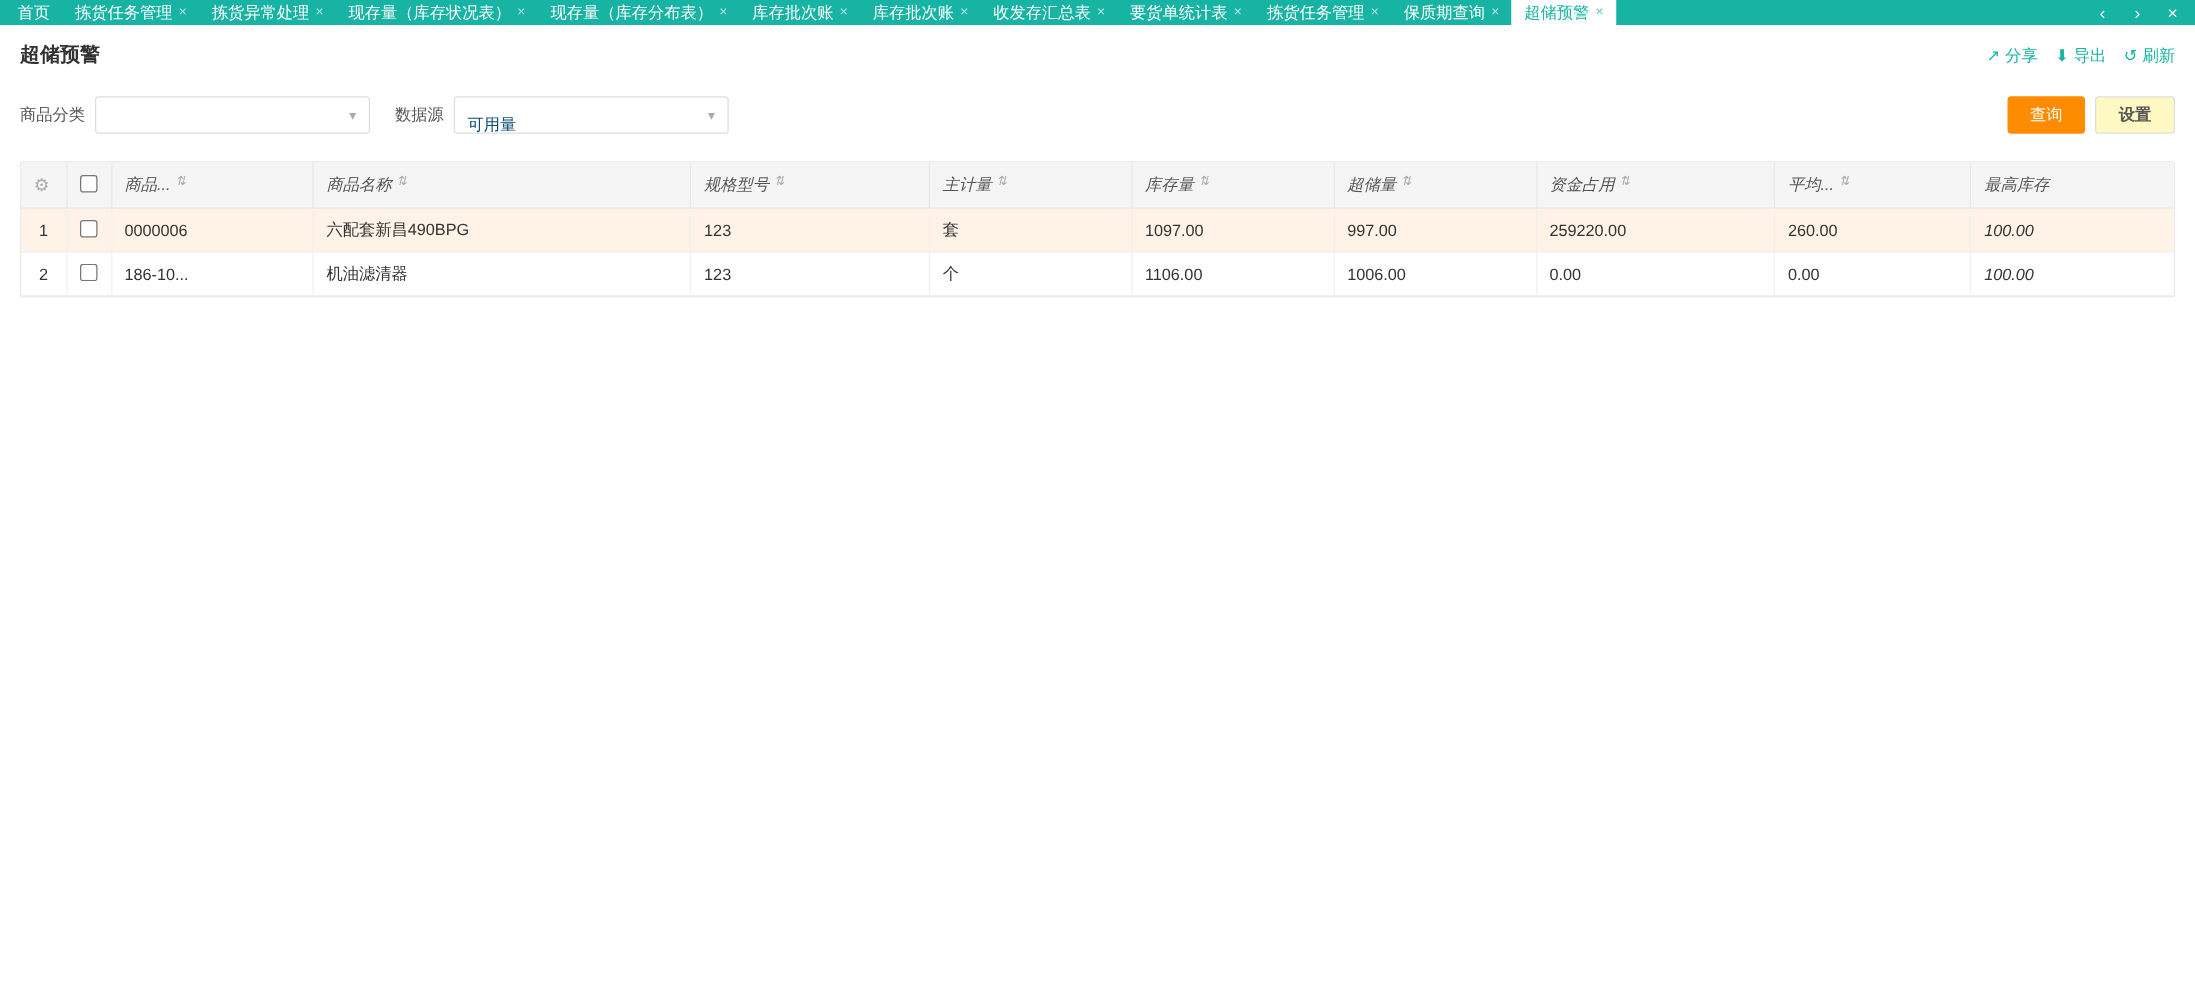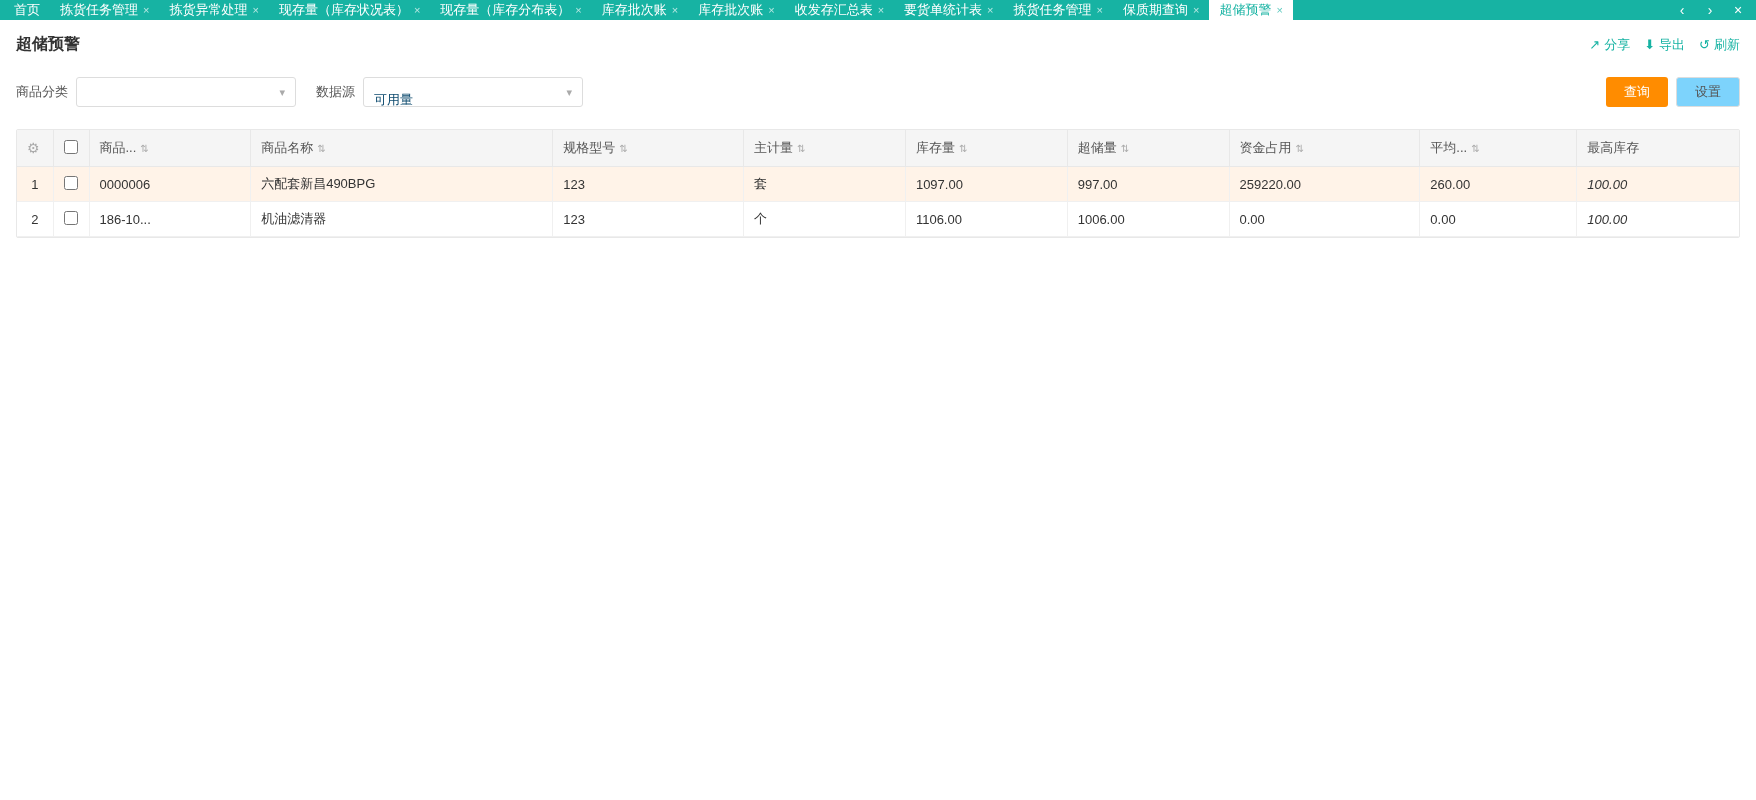--- a/index.html
+++ b/index.html
@@ -117,28 +117,29 @@
       background: #ff8c00;
       color: #fff;
       border: none;
       border-radius: 3px;
       padding: 5px 18px;
       cursor: pointer;
       font-size: 13px;
       height: 30px;
     }
     .btn-settings {
-      background: #7dd3fc;
+      background: #fef9c3;
       color: #555;
       border: 1px solid #ddd;
       border-radius: 3px;
       padding: 5px 18px;
       cursor: pointer;
       font-size: 13px;
       height: 30px;
+      font-weight: bold;
     }
 
     
     .table-container {
       border: 1px solid #e8e8e8;
       border-radius: 2px;
       overflow: auto;
     }
     table {
       width: 100%;
@@ -153,22 +154,23 @@
       padding: 9px 10px;
       text-align: left;
       color: #555;
       font-weight: normal;
       white-space: nowrap;
       border-right: 1px solid #e8e8e8;
     }
     thead th:last-child { border-right: none; }
     .th-inner {
       display: flex;
-      align-items: center;
+      align-items: flex-start;
       gap: 4px;
+      font-style: italic;
     }
     .sort-icon { color: #aaa; font-size: 10px; }
 
     tbody tr {
       border-bottom: 1px solid #f0f0f0;
     }
     tbody tr.row-highlight { background: #fff3e8; }
     tbody td {
       padding: 8px 10px;
       color: #333;

